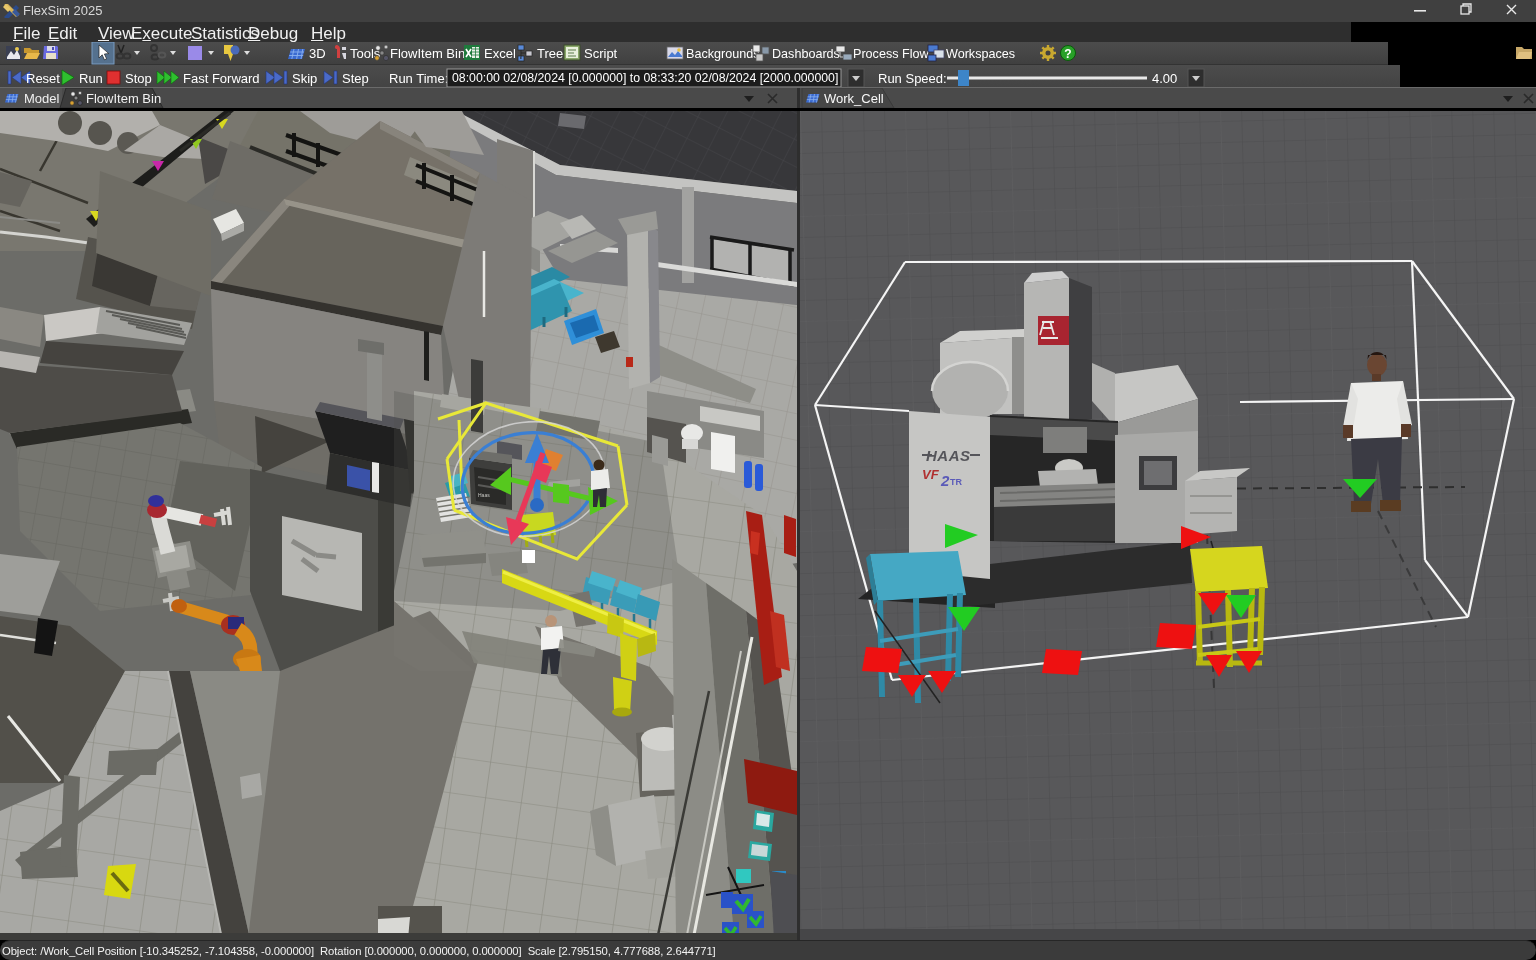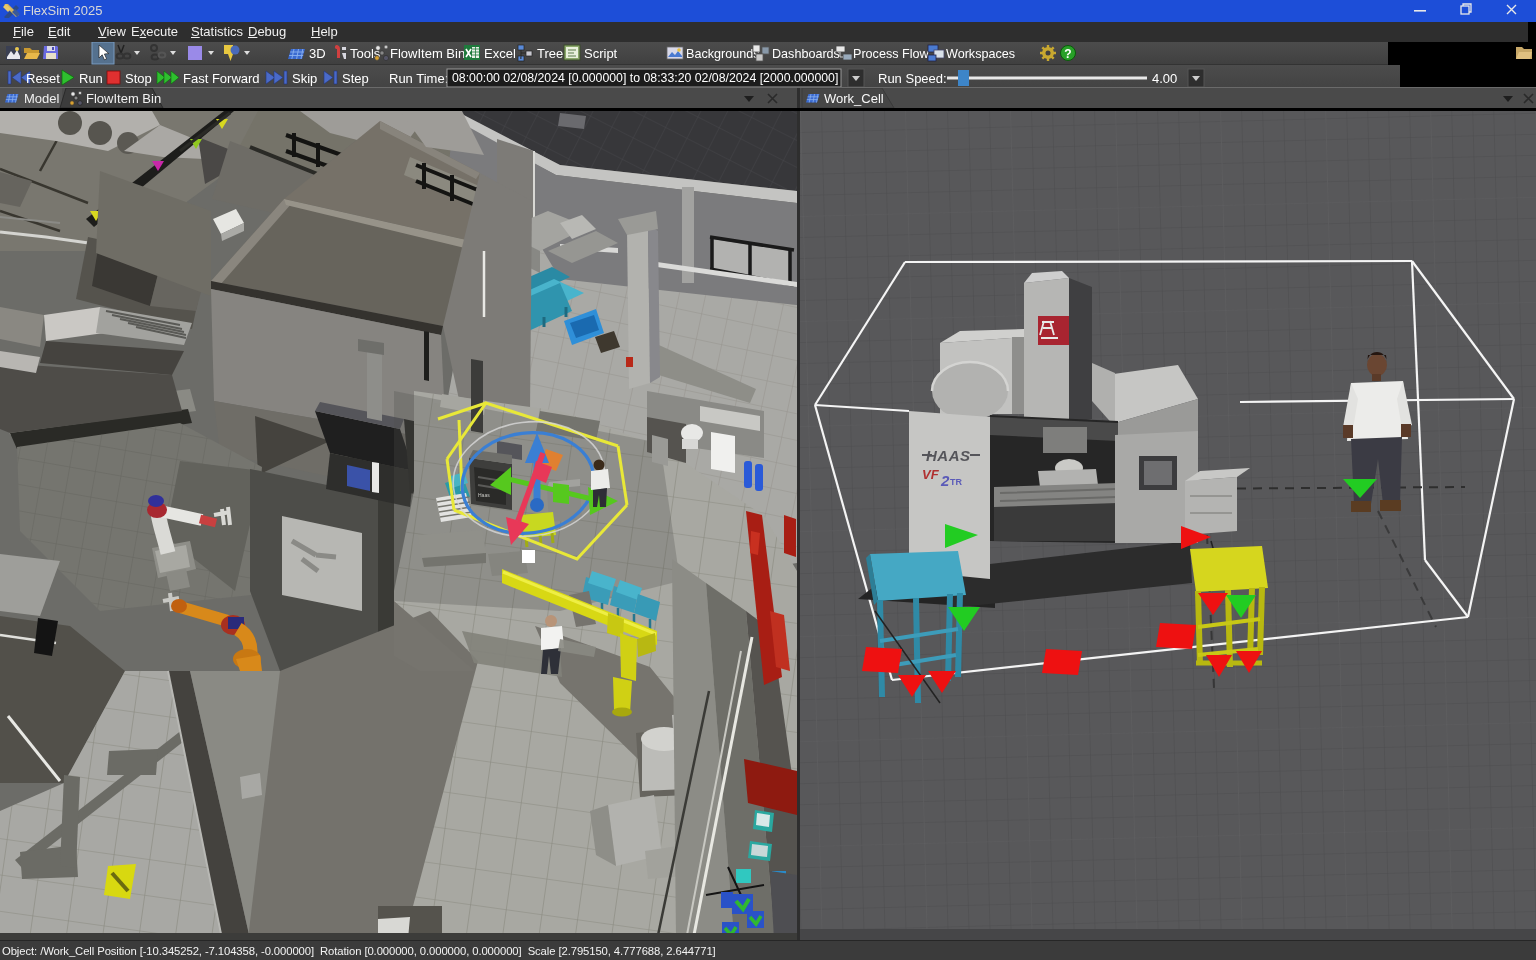--- a/index.html
+++ b/index.html
@@ -1,27 +1,27 @@
 <!DOCTYPE html>
 <html><head>
 <meta charset="utf-8">
 <style>
 * { margin:0; padding:0; box-sizing:border-box; }
 html,body { width:1536px; height:960px; overflow:hidden; background:#000; }
 body { font-family:"Liberation Sans", sans-serif; }
 #app { position:absolute; left:0; top:0; width:1536px; height:960px; }
 .abs { position:absolute; }
-#titlebar { left:0; top:0; width:1536px; height:22px; background:#1d4ed8; color:#d8d8d8; font-size:13px; }
+#titlebar { left:0; top:0; width:1536px; height:22px; background:#404040; color:#d8d8d8; font-size:13px; }
 #titletext { left:23px; top:3px; }
-#menubar { left:0; top:22px; width:1528px; height:20px; background:#2e2e2e; color:#f0f0f0; font-size:13px; }
+#menubar { left:0; top:22px; width:1351px; height:20px; background:#2e2e2e; color:#f0f0f0; font-size:17px; }
 .menuitem { position:absolute; top:2px; }
 #toolbar { left:0; top:42px; width:1388px; height:23px; background:linear-gradient(#4c4c4c,#404040); color:#fff; font-size:13px; border-bottom:1px solid #333; }
 #runbar { left:0; top:65px; width:1400px; height:26px; background:linear-gradient(#4c4c4c,#424242); color:#fff; font-size:13px; border-bottom:1px solid #333; }
 #tabbar { left:0; top:87px; width:1536px; height:20px; background:#0f172a; border-top:1px solid #6a6a6a; color:#eee; font-size:13px; }
-#statusbar { left:0; top:940px; width:1536px; height:20px; background:#3b3b3b; border-top:1px solid #262626; color:#f2f2f2; font-size:11.3px; letter-spacing:-0.1px; }
+#statusbar { left:0; top:940px; width:1536px; height:20px; background:#3b3b3b; border-top:1px solid #262626; color:#f2f2f2; font-size:11.3px; letter-spacing:-0.1px;border-radius:10px; }
 #panes { left:0; top:111px; width:1536px; height:829px; background:#555; }
 svg { display:block; }
 </style>
 </head>
 <body>
 <div id="app">
 
 <div id="titlebar" class="abs">
   <svg class="abs" style="left:3px;top:4px" width="17" height="14" viewBox="0 0 17 14">
     <path d="M1 13 L13 1 L16 4 L4 16 Z" fill="#2a4a8a"></path>

